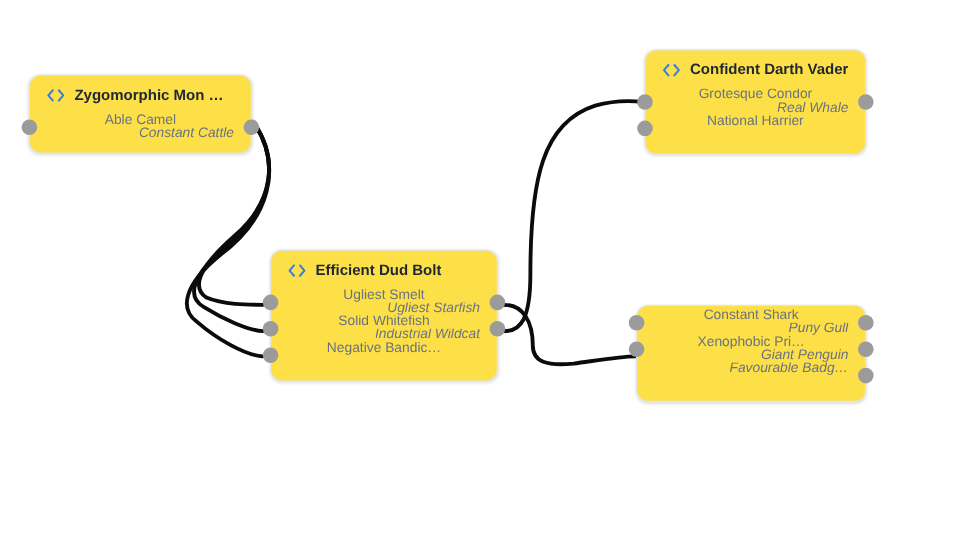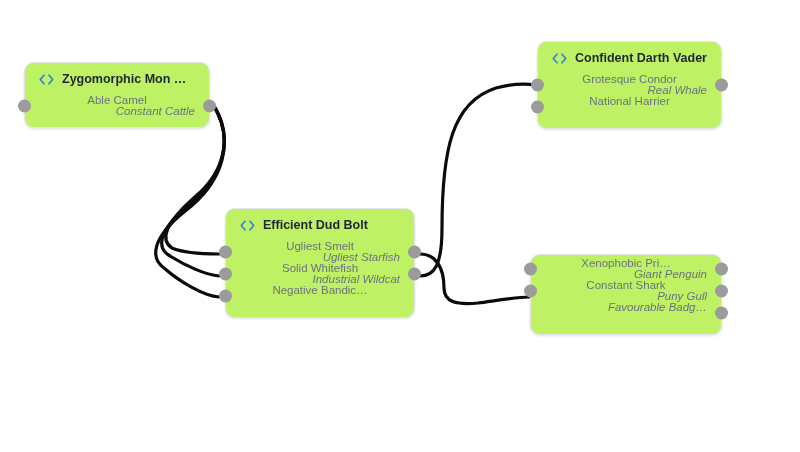--- a/index.html
+++ b/index.html
@@ -25,21 +25,21 @@
     pointer-events: none;
   }
   .edge-path {
     fill: none;
     stroke: #0b0b0b;
     stroke-width: 3.2;
     stroke-linecap: round;
   }
   .node {
     position: absolute;
-    background: #bef264;
+    background: #fde047;
     border: 1px solid #e3e5e8;
     border-radius: 10px;
     box-shadow: 0 1px 3px rgba(16,24,40,0.09), 0 1px 2px rgba(16,24,40,0.05);
     box-sizing: border-box;
     z-index: 5;
   }
   .node-header {
     display: flex;
     align-items: center;
     gap: 8px;
@@ -183,31 +183,31 @@
           <div class="port-row">
             <span class="port-dot in" style="background: rgb(155, 155, 155);"></span>
             <span class="port-label in">National Harrier</span>
           </div>
         </div>
       </div>
       <div class="node" style="left: 530px; top: 254px; width: 192px;">
         <div class="ports">
           <div class="port-row">
             <span class="port-dot in" style="background: rgb(155, 155, 155);"></span>
+            <span class="port-label in">Constant Shark</span>
+            <span class="port-label out">Puny Gull</span>
+            <span class="port-dot out" style="background: rgb(155, 155, 155);"></span>
+          </div>
+          <div class="port-row">
+            <span class="port-dot in" style="background: rgb(155, 155, 155);"></span>
             <span class="port-label in">Xenophobic Pri…</span>
             <span class="port-label out">Giant Penguin</span>
             <span class="port-dot out" style="background: rgb(155, 155, 155);"></span>
           </div>
           <div class="port-row">
-            <span class="port-dot in" style="background: rgb(155, 155, 155);"></span>
-            <span class="port-label in">Constant Shark</span>
-            <span class="port-label out">Puny Gull</span>
-            <span class="port-dot out" style="background: rgb(155, 155, 155);"></span>
-          </div>
-          <div class="port-row">
             <span class="port-label out">Favourable Badg…</span>
             <span class="port-dot out" style="background: rgb(155, 155, 155);"></span>
           </div>
         </div>
       </div>
     </div>
 
 </div>
 
 </body></html>

